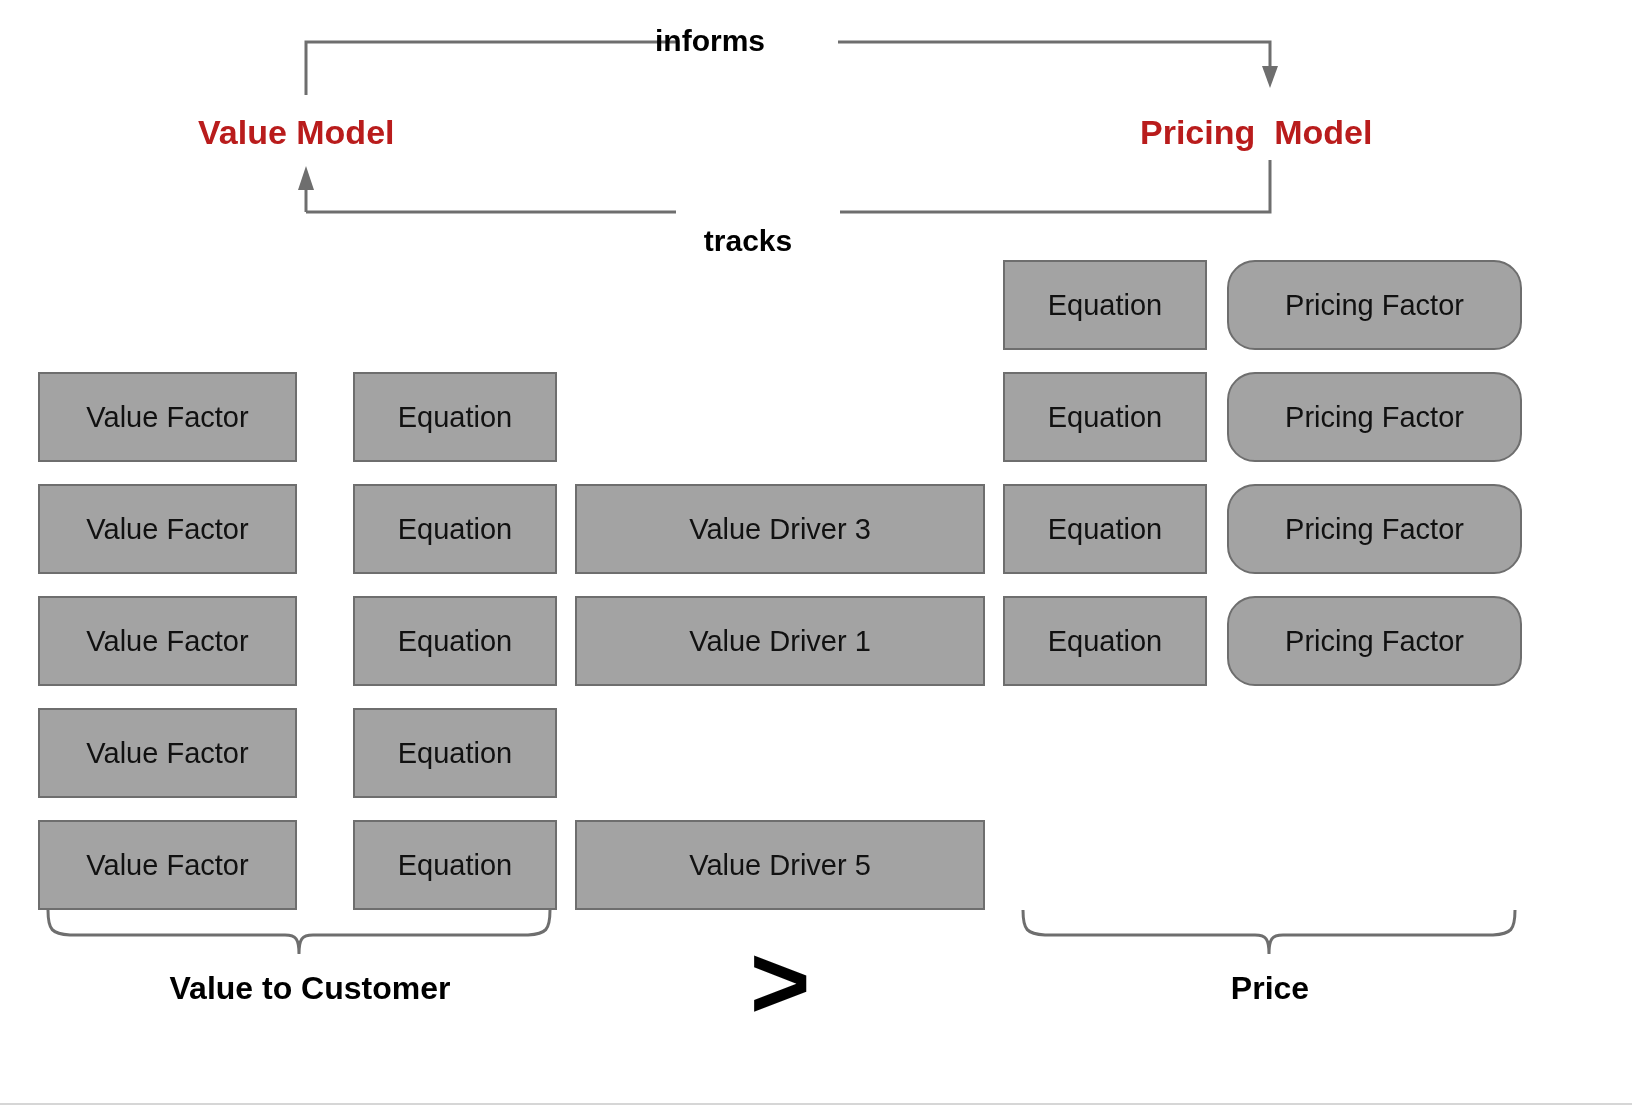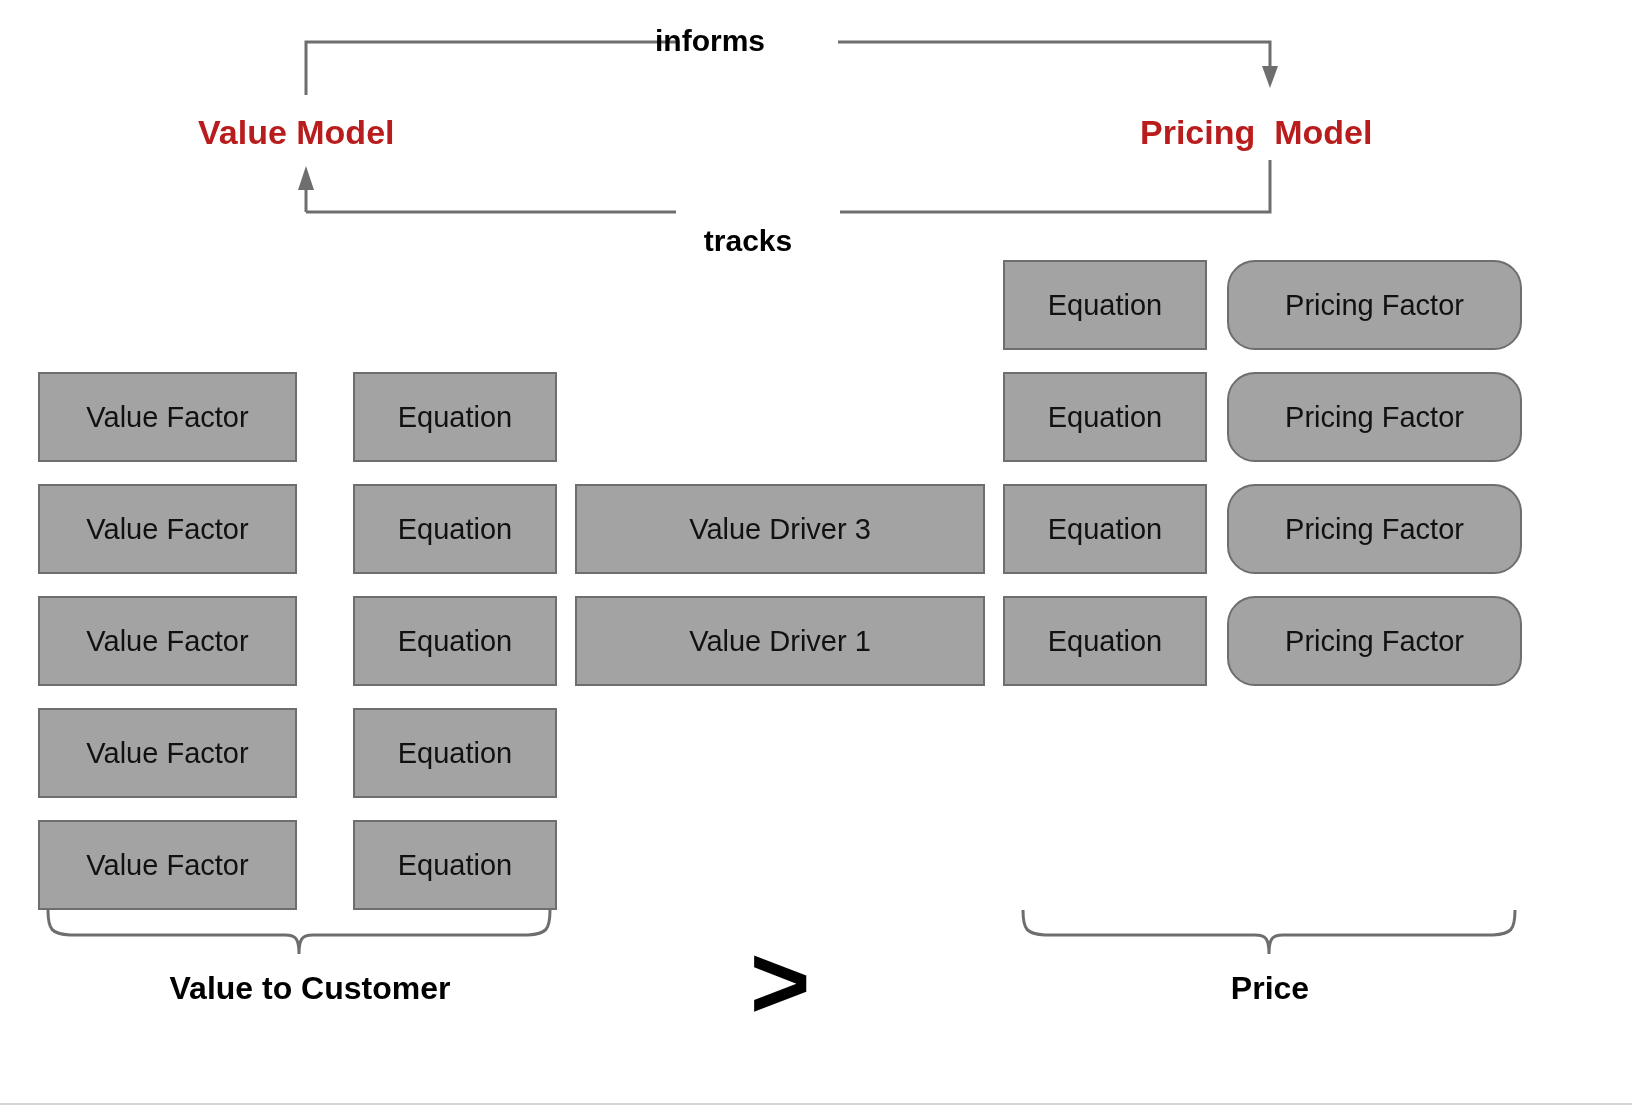--- a/index.html
+++ b/index.html
@@ -174,20 +174,21 @@
   <div class="box col-eq" style="top:596px;">Equation</div>
   <div class="box col-vd" style="top:596px;">Value Driver 1</div>
   <div class="box col-eq2" style="top:596px;">Equation</div>
   <div class="box col-pf" style="top:596px;">Pricing Factor</div>
 
   <div class="box col-vf" style="top:708px;">Value Factor</div>
   <div class="box col-eq" style="top:708px;">Equation</div>
 
   <div class="box col-vf" style="top:820px;">Value Factor</div>
   <div class="box col-eq" style="top:820px;">Equation</div>
+  <div class="box col-vd" style="top:820px;">Value Driver 5</div>
 
   <svg class="brace-svg" id="brace-left-svg" viewBox="0 0 522 50" xmlns="http://www.w3.org/2000/svg">
     <path d="M10,2 C10,22 14,26 32,27 L247,27 C258,27 261,31 261,46
              C261,31 264,27 275,27 L490,27 C508,26 512,22 512,2" fill="none" stroke="#6e6e6e" stroke-width="3"></path>
   </svg>
 
   <svg class="brace-svg" id="brace-right-svg" viewBox="0 0 512 50" xmlns="http://www.w3.org/2000/svg">
     <path d="M10,2 C10,22 14,26 32,27 L242,27 C253,27 256,31 256,46
              C256,31 259,27 270,27 L480,27 C498,26 502,22 502,2" fill="none" stroke="#6e6e6e" stroke-width="3"></path>
   </svg>

